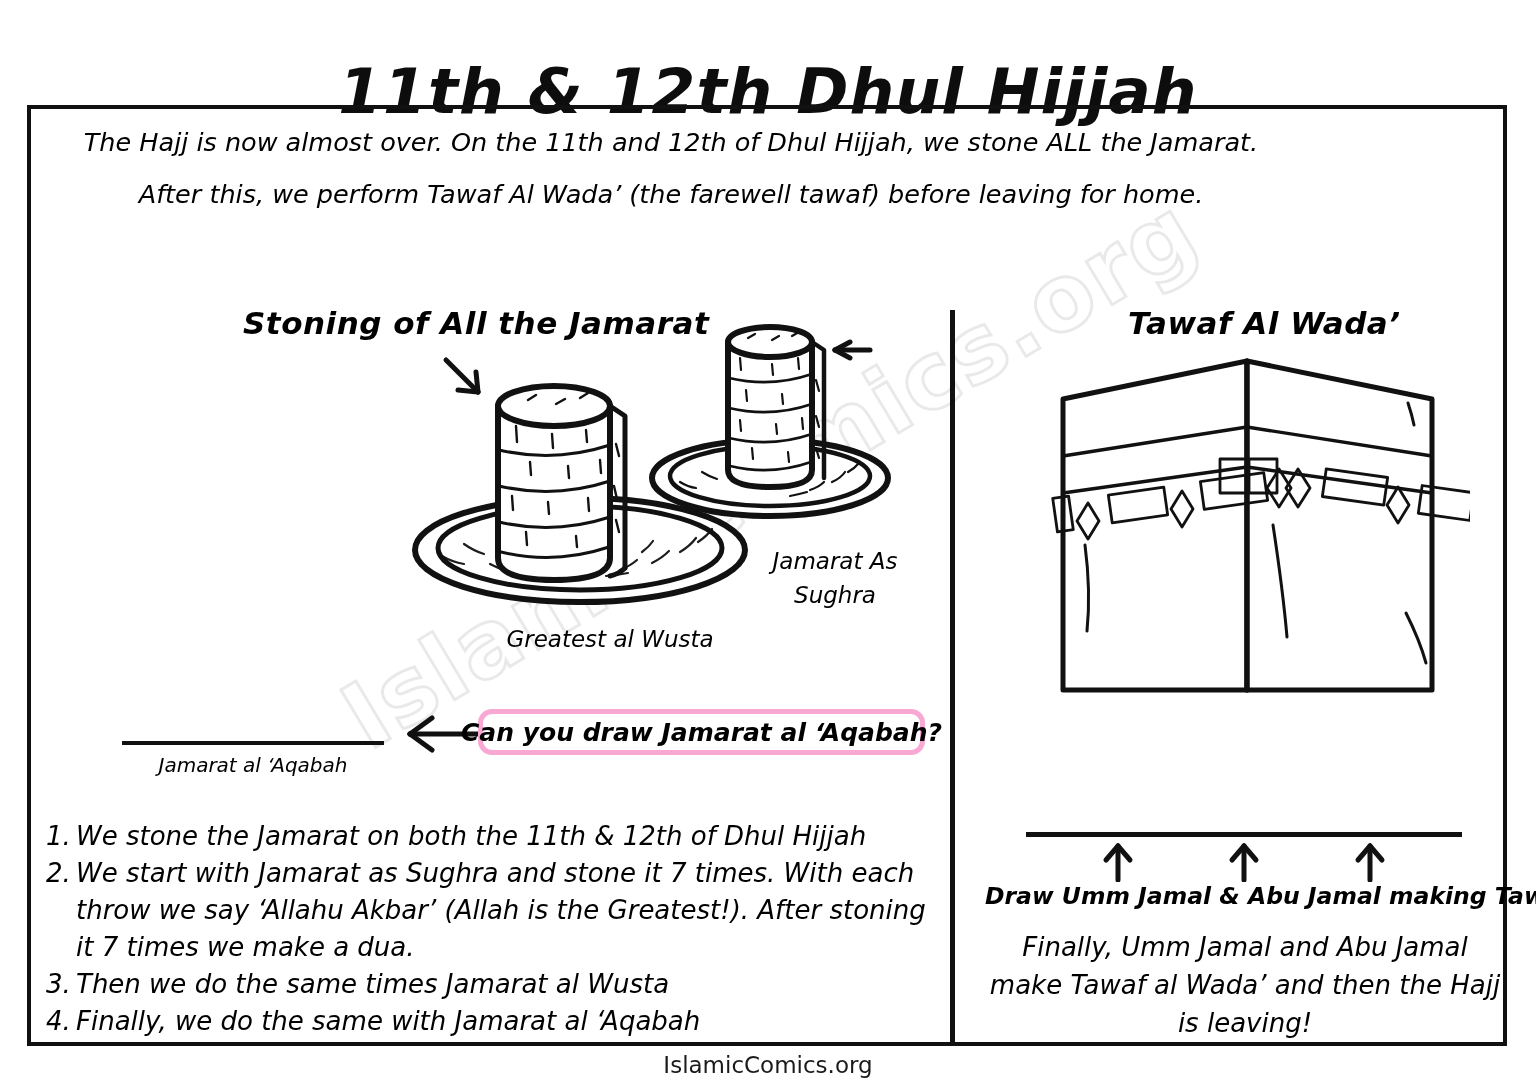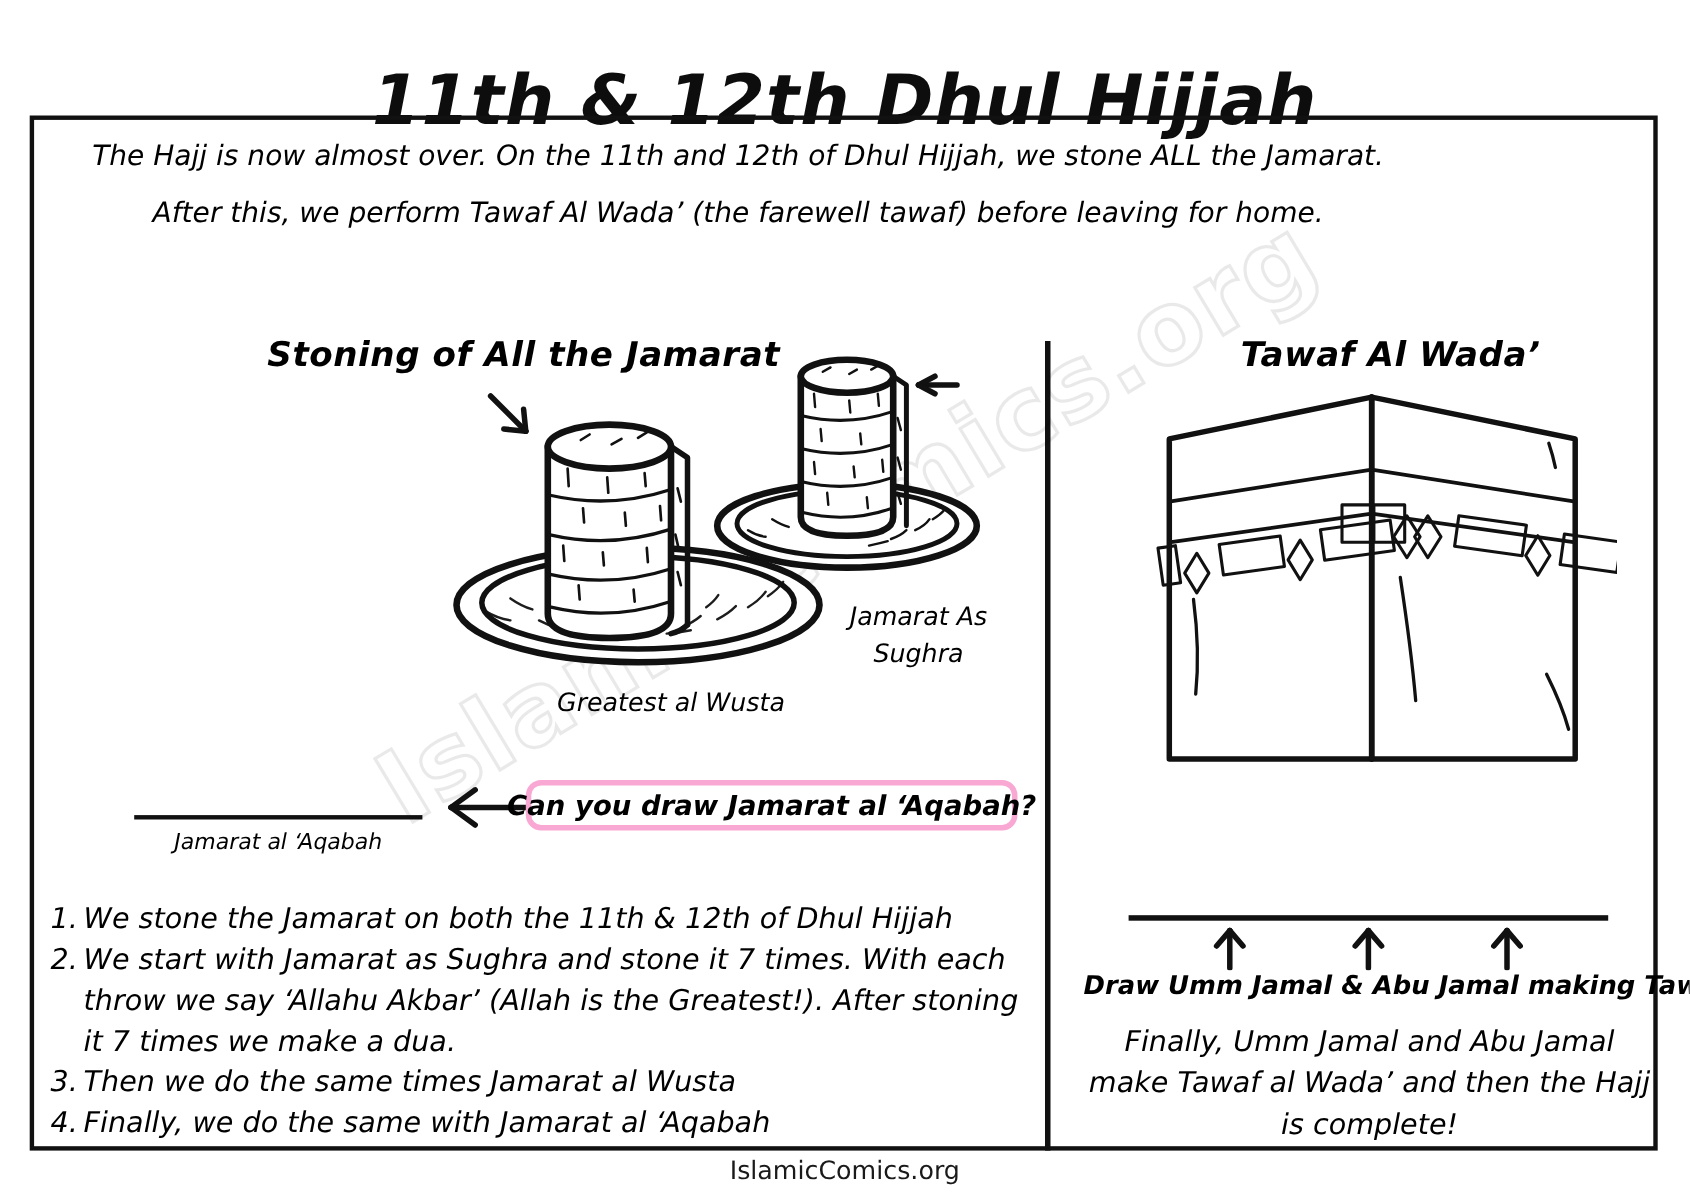--- a/index.html
+++ b/index.html
@@ -468,15 +468,15 @@
     </g>
     <g>
       <path d="M344 40 L344 6"></path>
       <path d="M344 6 L332 20"></path>
       <path d="M344 6 L356 20"></path>
     </g>
   </g>
 </svg>
 
 <div id="tawaf-caption">Draw Umm Jamal &amp; Abu Jamal making Tawaf!</div>
-<div id="tawaf-final">Finally, Umm Jamal and Abu Jamal make Tawaf al Wada’ and then the Hajj is complete!</div>
+<div id="tawaf-final">Finally, Umm Jamal and Abu Jamal make Tawaf al Wada’ and then the Hajj is leaving!</div>
 
 <div class="footer">IslamicComics.org</div>
 
 </body></html>

